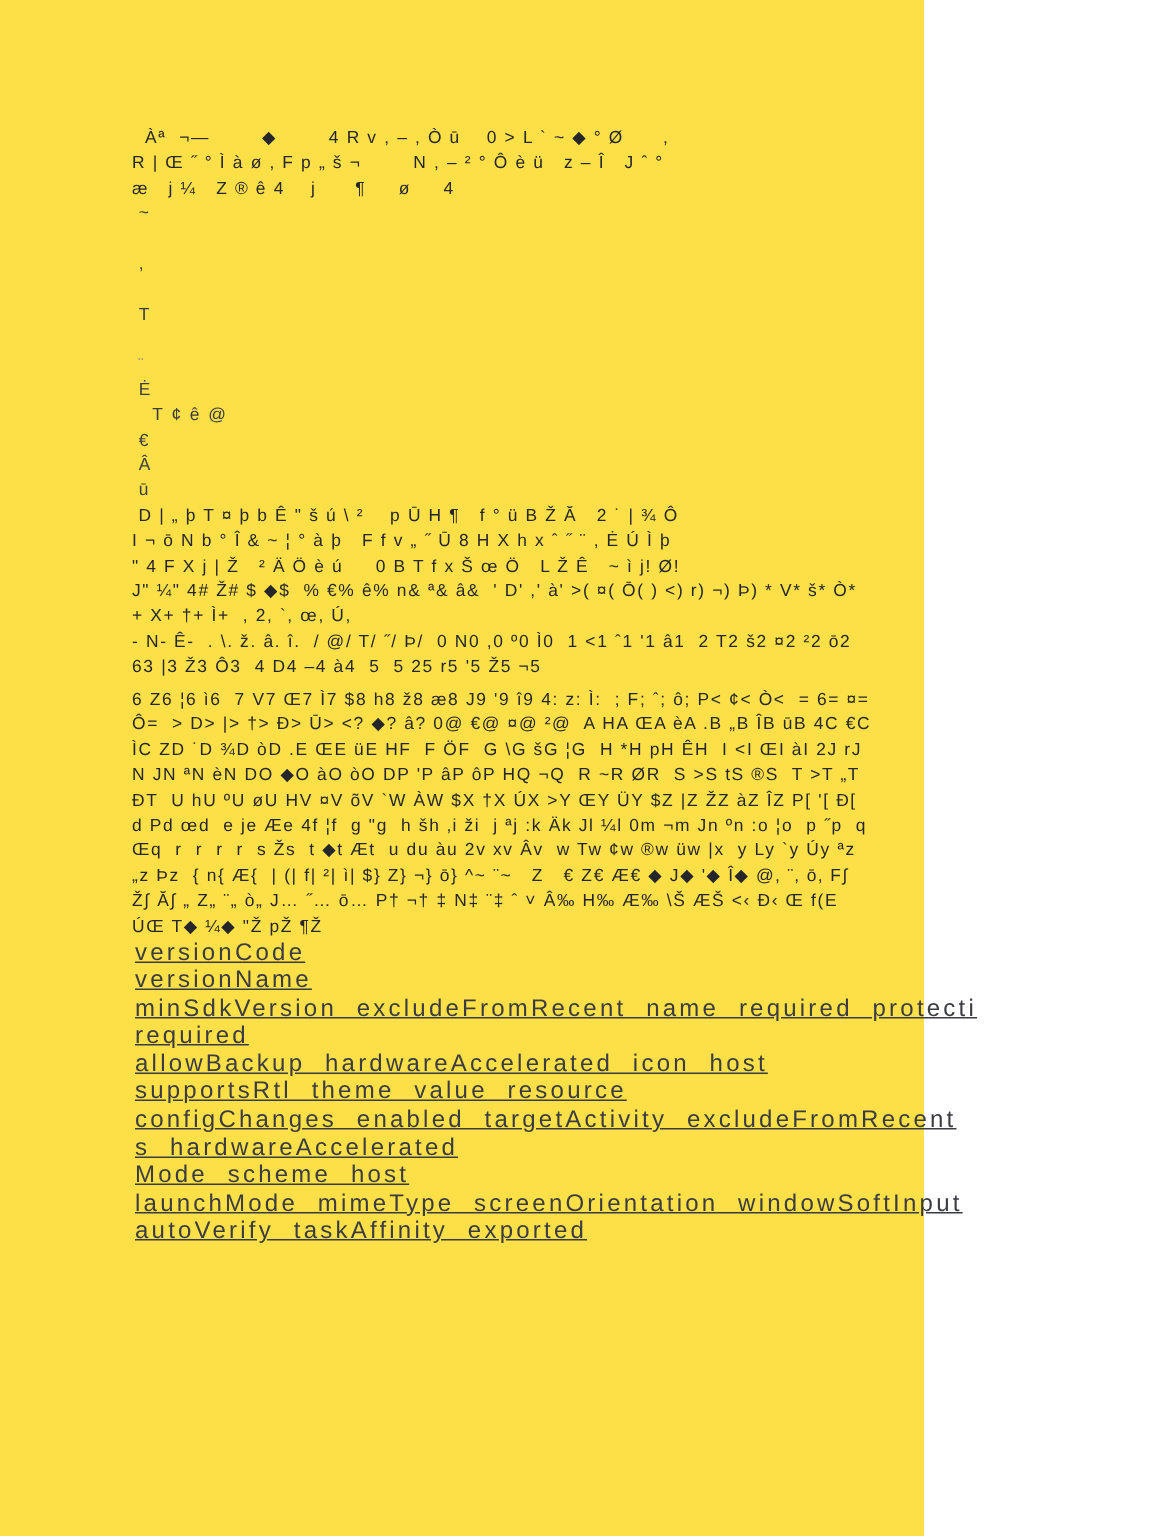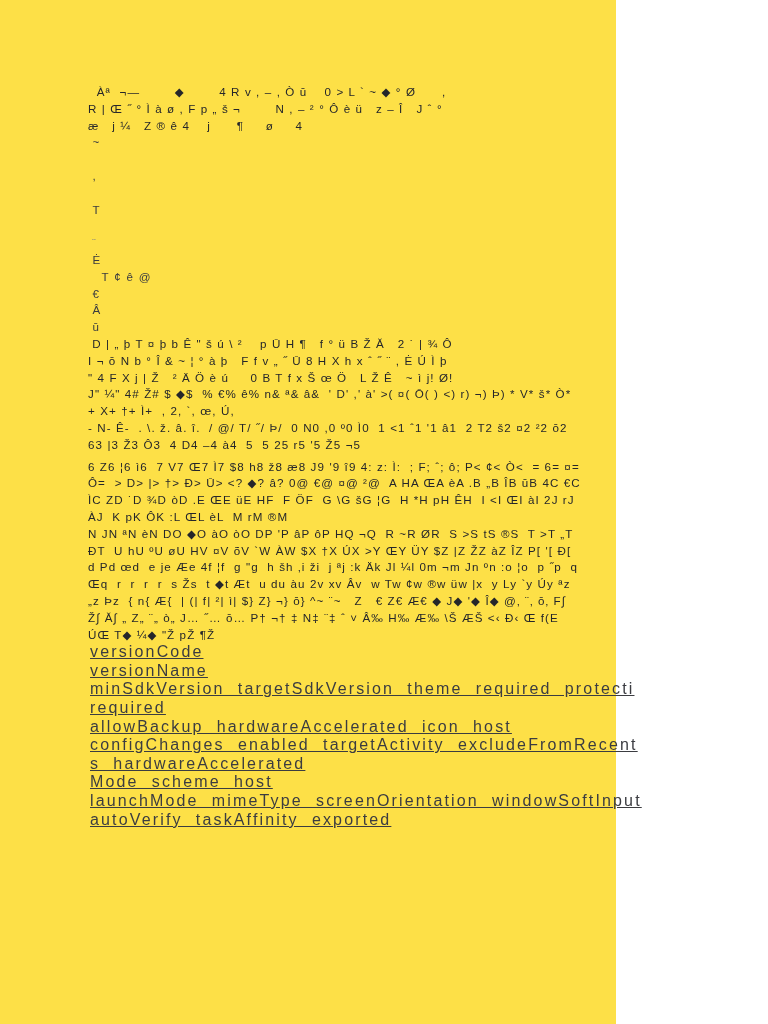--- a/index.html
+++ b/index.html
@@ -97,36 +97,36 @@
       <span class="line binary">I ¬ ō N b ° Î &amp; ~ ¦ ° à þ   F f v „ ˝ Ū 8 H X h x ˆ ˝ ¨ , Ė Ú Ì þ</span>
       <span class="line binary">" 4 F X j | Ž   ² Ä Ö è ú     0 B T f x Š œ Ö   L Ž Ê   ~ ì j! Ø!</span>
       <span class="line binary">J" ¼" 4# Ž# $ ◆$  % €% ê% n&amp; ª&amp; â&amp;  ' D' ,' à' &gt;( ¤( Ō( ) &lt;) r) ¬) Þ) * V* š* Ò*</span>
       <span class="line binary">+ X+ †+ Ì+  , 2, `, œ, Ú,</span>
       <span class="line binary">- N- Ê-  . \. ž. â. î.  / @/ T/ ˝/ Þ/  0 N0 ,0 º0 Ì0  1 &lt;1 ˆ1 '1 â1  2 T2 š2 ¤2 ²2 ō2</span>
       <span class="line binary">63 |3 Ž3 Ô3  4 D4 –4 à4  5  5 25 r5 '5 Ž5 ¬5</span>
       <div class="spacer-sm"></div>
       <span class="line binary">6 Z6 ¦6 ì6  7 V7 Œ7 Ì7 $8 h8 ž8 æ8 J9 '9 î9 4: z: Ì:  ; F; ˆ; ô; P&lt; ¢&lt; Ò&lt;  = 6= ¤=</span>
       <span class="line binary">Ô=  &gt; D&gt; |&gt; †&gt; Ð&gt; Ū&gt; &lt;? ◆? â? 0@ €@ ¤@ ²@  A HA ŒA èA .B „B ÎB ūB 4C €C</span>
       <span class="line binary">ÌC ZD ˙D ¾D òD .E ŒE üE HF  F ÖF  G \G šG ¦G  H *H pH ÊH  I &lt;I ŒI àI 2J rJ</span>
-      <span class="line binary">ÀJ  K pK ÔK :L ŒL èL  M rM ®M</span>
       <span class="line binary">N JN ªN èN DO ◆O àO òO DP 'P âP ôP HQ ¬Q  R ~R ØR  S &gt;S tS ®S  T &gt;T „T</span>
       <span class="line binary">ÐT  U hU ºU øU HV ¤V õV `W ÀW $X †X ÚX &gt;Y ŒY ÜY $Z |Z ŽZ àZ ÎZ P[ '[ Ð[</span>
       <span class="line binary">d Pd œd  e je Æe 4f ¦f  g "g  h šh ‚i ži  j ªj :k Äk Jl ¼l 0m ¬m Jn ºn :o ¦o  p ˝p  q</span>
       <span class="line binary">Œq  r  r  r  r  s Žs  t ◆t Æt  u du àu 2v xv Âv  w Tw ¢w ®w üw |x  y Ly `y Úy ªz</span>
       <span class="line binary">„z Þz  { n{ Æ{  | (| f| ²| ì| $} Z} ¬} ō} ^~ ¨~   Z   € Z€ Æ€ ◆ J◆ '◆ Î◆ @‚ ¨‚ ō‚ F∫</span>
       <span class="line binary">Ž∫ Ă∫ „ Z„ ¨„ ò„ J… ˝… ō… P† ¬† ‡ N‡ ¨‡ ˆ ˅ Â‰ H‰ Æ‰ \Š ÆŠ &lt;‹ Ð‹ Œ f(E</span>
       <span class="line binary">ÚŒ T◆ ¼◆ "Ž pŽ ¶Ž</span>
     </div>
 
     <div>
       <span class="line manifest">versionCode</span>
       <span class="line manifest">versionName</span>
-      <span class="line manifest">minSdkVersion  targetSdkVersion  theme  required  protecti</span>
+      <span class="line manifest">minSdkVersion  excludeFromRecent  name  required  protecti</span>
       <span class="line manifest">required</span>
       <span class="line manifest">allowBackup  hardwareAccelerated  icon  host</span>
+      <span class="line manifest">supportsRtl  theme  value  resource</span>
       <span class="line manifest">configChanges  enabled  targetActivity  excludeFromRecent</span>
       <span class="line manifest">s  hardwareAccelerated</span>
       <span class="line manifest">Mode  scheme  host</span>
       <span class="line manifest">launchMode  mimeType  screenOrientation  windowSoftInput</span>
       <span class="line manifest">autoVerify  taskAffinity  exported</span>
     </div>
 
   </div>
 </div>
 

